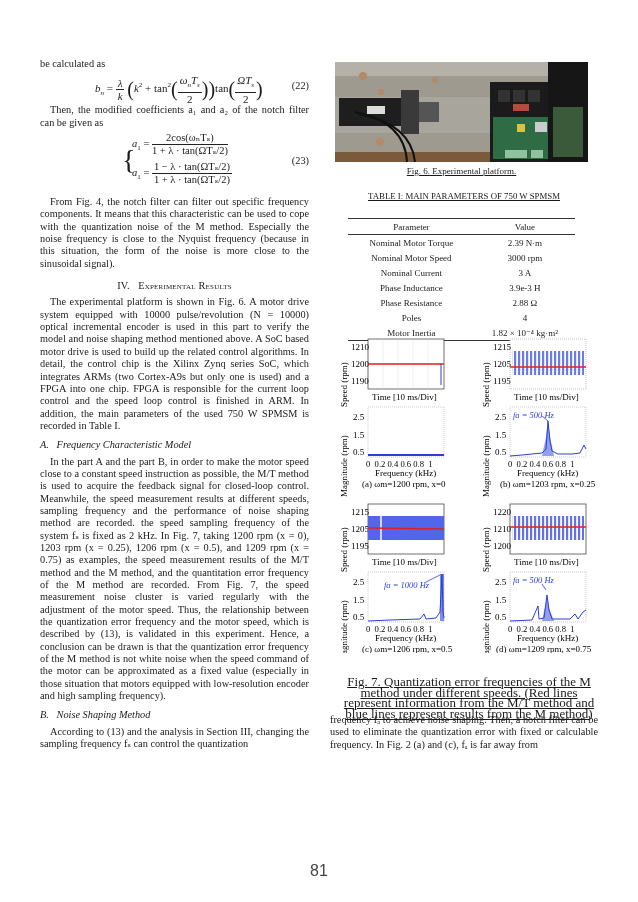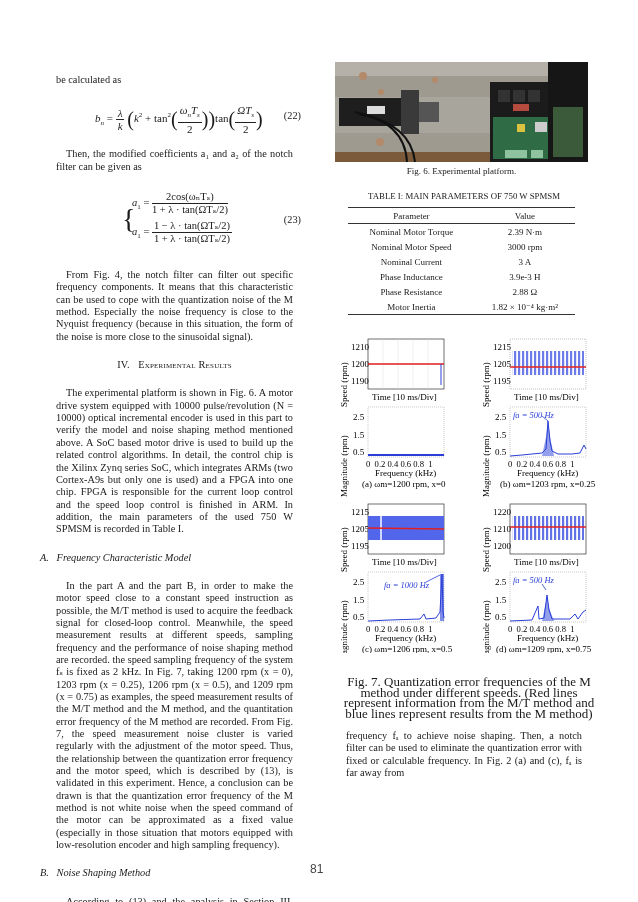--- a/index.html
+++ b/index.html
@@ -1,36 +1,36 @@
 <!DOCTYPE html>
 <html><head>
 <meta charset="utf-8">
 <style>
   html,body{margin:0;padding:0;background:#fff;}
   body{width:638px;height:902px;position:relative;overflow:hidden;font-family:"Liberation Serif","DejaVu Serif",serif;color:#1a1a1a;}
   .col{position:absolute;font-size:10.3px;line-height:12.35px;text-align:justify;}
   .lcol{left:40px;width:269px;top:58px;}
   .rcol{left:330px;width:268px;}
-  p{margin:16px;}
+  p{margin:0;}
   .ind{text-indent:10px;}
   .eq{position:relative;height:auto;}
-  .eqnum{position:absolute;right:8px;}
+  .eqnum{position:absolute;right:0;}
   .sec{text-align:center;margin:10px 0 4px 0;font-variant:small-caps;letter-spacing:0.2px;}
   .sub{font-style:italic;margin:7px 0 4px 0;}
   i{font-style:italic;}
   .frac{display:inline-block;vertical-align:middle;text-align:center;}
   .frac>span{display:block;line-height:12px;}
   .frac>.num{border-bottom:0.8px solid #222;padding:0 2px;}
   .photo{position:absolute;left:335px;top:62px;width:253px;height:100px;background:#8d8a82;overflow:hidden;}
-  .cap{position:absolute;font-size:9px;line-height:11px;text-align:center;}
+  .cap{position:absolute;font-size:9px;line-height:11px;text-align:center;text-decoration:underline;}
   table{border-collapse:collapse;font-size:9px;}
-  .tbl{position:absolute;left:348px;top:207px;width:227px;}
+  .tbl{position:absolute;left:348px;top:218px;width:227px;}
   .tbl td,.tbl th{text-align:center;padding:0;height:15px;font-weight:normal;}
   .fig7{position:absolute;left:340px;top:337px;width:280px;height:316px;}
-  .pnum{position:absolute;left:310px;top:862px;font-family:"Liberation Sans",sans-serif;font-size:12px;color:#444;}
+  .pnum{position:absolute;left:310px;top:862px;font-family:"Liberation Sans",sans-serif;font-size:16px;color:#444;}
   .svgtxt{font-family:"Liberation Serif",serif;}
 </style>
 </head>
 <body>
 
 <div class="col lcol">
   <p>be calculated as</p>
   <div class="eq" style="height:30px;margin:2px 0 2px 0;">
     <div style="position:absolute;left:55px;top:2px;font-size:11px;white-space:nowrap;">
       <i>b<sub style="font-size:7px">n</sub></i> =
@@ -112,20 +112,24 @@
       </tr>
     <tr>
         <td>Phase Inductance</td>
         <td>3.9e-3 H</td>
       </tr>
     <tr>
         <td>Phase Resistance</td>
         <td>2.88 Ω</td>
       </tr>
     <tr>
+        <td>Poles</td>
+        <td>4</td>
+      </tr>
+    <tr>
         <td>Motor Inertia</td>
         <td>1.82 × 10⁻⁴ kg·m²</td>
       </tr>
   </tbody>
 </table>
 
 <div class="fig7">
   <svg width="280" height="316" viewBox="0 0 280 316" class="svgtxt" font-family="Liberation Serif, serif">
     <defs>
       <pattern id="vstripe" width="4" height="10" patternUnits="userSpaceOnUse">

